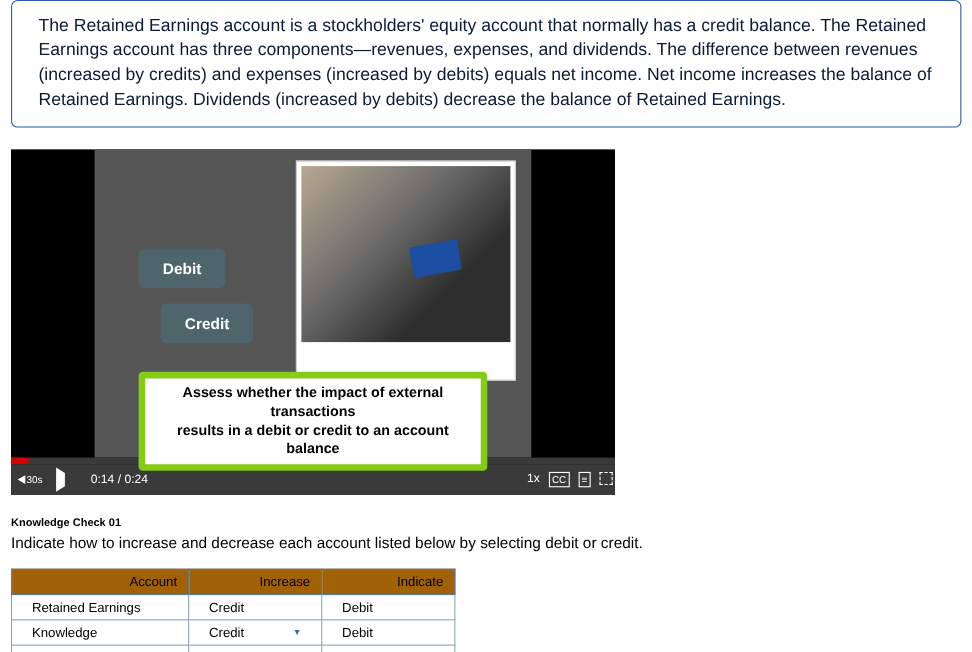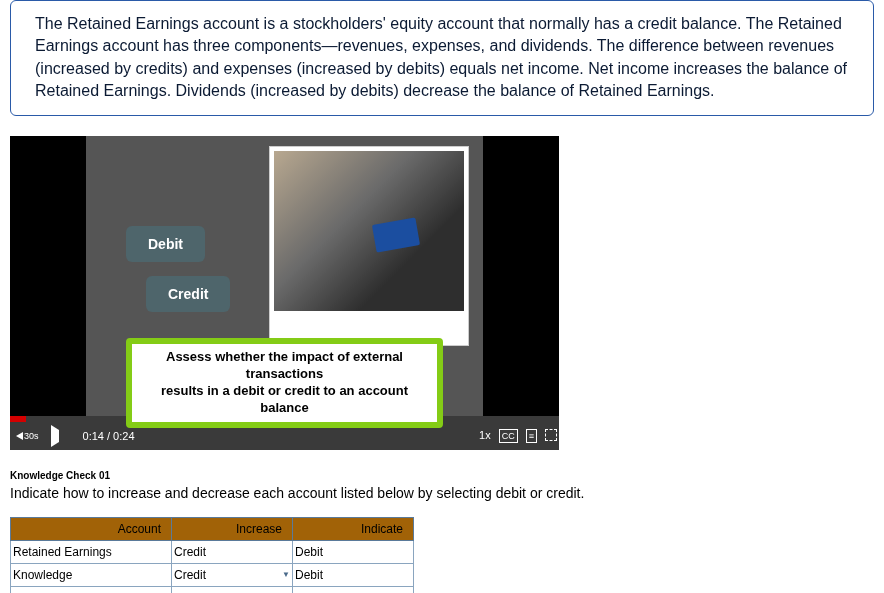--- a/index.html
+++ b/index.html
@@ -21,21 +21,21 @@
 .tri-play{width:0;height:0;border-left:8px solid #fff;border-top:5px solid transparent;border-bottom:5px solid transparent}
 .tri-back{width:0;height:0;border-right:7px solid #fff;border-top:4px solid transparent;border-bottom:4px solid transparent}
 .vol{width:10px;height:10px;background:#fff}
 .ctrl-right{position:absolute;right:2px;display:flex;align-items:flex-start;gap:8px}
 .box-icon{border:1px solid #fff;padding:0 2px;font-size:9px;line-height:12px}
 .fs{width:10px;height:10px;border:1px dashed #fff}
 .kc-title{font-weight:bold;margin:10px 10px 4px 10px;font-size:10px}
 .kc-sub{margin:0 10px 16px 10px;font-size:14px}
 table.kc{border-collapse:collapse;margin-left:10px;font-size:12px}
 table.kc th{background:#a16207;border:1px solid #5a7a9a;padding:4px 10px;font-weight:normal;text-align:right}
-table.kc td{border:1px solid #8aa5bf;padding:3px 2px;background:#fff;height:16px}
+table.kc td{border:1px solid #8aa5bf;padding:3px 18px;background:#fff;height:16px}
 .sel{display:flex;justify-content:space-between;align-items:center}
 .dd{color:#4a6a8a;font-size:8px;margin-left:6px}
 </style>
 </head>
 <body>
 
 <div class="info-box">The Retained Earnings account is a stockholders' equity account that normally has a credit balance. The Retained Earnings account has three components—revenues, expenses, and dividends. The difference between revenues (increased by credits) and expenses (increased by debits) equals net income. Net income increases the balance of Retained Earnings. Dividends (increased by debits) decrease the balance of Retained Earnings.</div>
 
 <div class="video-frame">
   <div class="video-stage">

